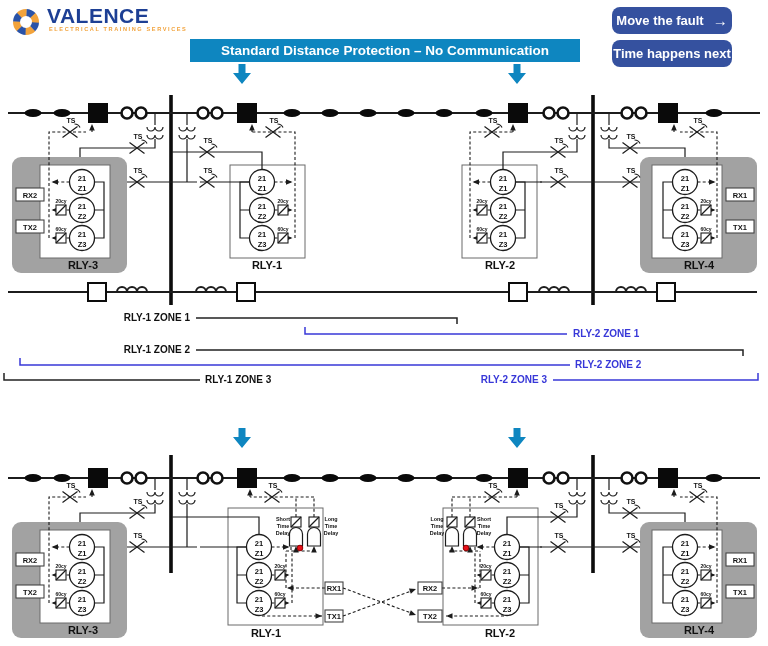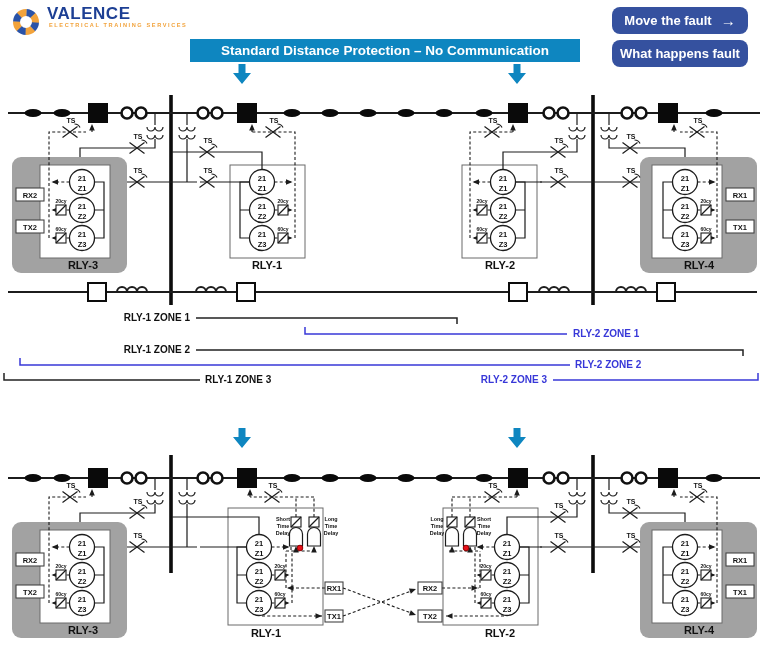--- a/index.html
+++ b/index.html
@@ -1,25 +1,25 @@
 <!DOCTYPE html>
 <html style="--banner-blue: #0e86c0; --button-blue: #35519f; --zone-blue: #3838d8; --logo-navy: #1d3f94; --logo-orange: #f2a33c; --relay-gray: #a2a2a2; --highlight-red: #e8111a;"><head>
 <meta charset="utf-8">
 <style>
   html,body{margin:0;padding:0;background:#fff;}
   #app{position:relative;width:768px;height:646px;background:#fff;overflow:hidden;
        font-family:"Liberation Sans",sans-serif;}
   
   .logo{position:absolute;left:10px;top:5px;display:flex;align-items:flex-start;gap:5px;}
   .logo-text{display:flex;flex-direction:column;line-height:1;}
-  .brand{font-weight:bold;font-size:17px;color:var(--logo-navy);letter-spacing:.5px;}
+  .brand{font-weight:bold;font-size:21px;color:var(--logo-navy);letter-spacing:.5px;}
   .tagline{font-weight:bold;font-size:5.6px;color:var(--logo-orange);letter-spacing:1.6px;margin-top:1px;margin-left:2px;}
   .anim-title{position:absolute;left:440px;top:10px;width:180px;text-align:center;
               font-weight:bold;font-size:15px;color:#111;}
-  .btn{position:absolute;left:612px;width:136px;height:27px;background:var(--button-blue);
+  .btn{position:absolute;left:612px;width:120px;height:27px;background:var(--button-blue);
        border-radius:8px;color:#fff;font-weight:bold;font-size:13px;display:flex;
        align-items:center;justify-content:center;gap:9px;cursor:pointer;}
   .btn .arr{font-size:15px;font-weight:bold;}
   .banner{position:absolute;left:190px;width:390px;height:23px;background:var(--banner-blue);
           color:#fff;font-weight:bold;font-size:13.5px;text-align:center;line-height:23px;}
   
   .ln  {stroke:#1c1c1c;stroke-width:1.2;fill:none;}
   .ln2 {stroke:#1c1c1c;stroke-width:2;fill:none;}
   .bus {stroke:#0c0c0c;stroke-width:3.6;fill:none;}
   .dsh {stroke:#1c1c1c;stroke-width:1.1;fill:none;stroke-dasharray:3 2.2;}
@@ -61,21 +61,21 @@
       <span class="tagline">ELECTRICAL TRAINING SERVICES</span>
     </div>
   </div>
 
 
   <div class="btn" style="top:7px;">
     <span>Move the fault</span>
     <span class="arr">→</span>
   </div>
   <div class="btn" style="top:40px;">
-    <span>What happens fault</span>
+    <span>Time happens next</span>
   </div>
 
   <div class="banner" style="top:39px;">Standard Distance Protection – No Communication</div>
 
   <svg width="768" height="335" viewBox="0 0 768 335" style="position:absolute;left:0;top:60px;">
     <defs>
       <path id="d-ah" class="ahd" d="M0,0L-6.5,-2.8L-6.5,2.8Z"></path>
       <g id="d-bar">
           <path class="bar" d="M-3.5,0h7v9h5.5l-9,11l-9,-11h5.5z"></path>
         </g>

